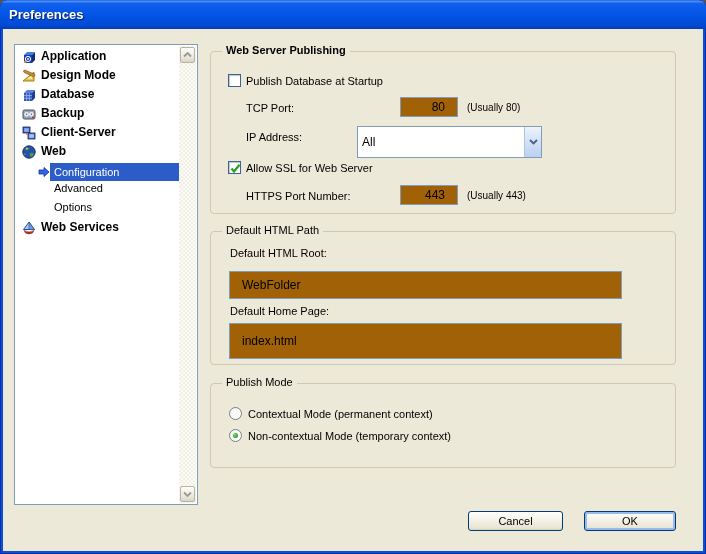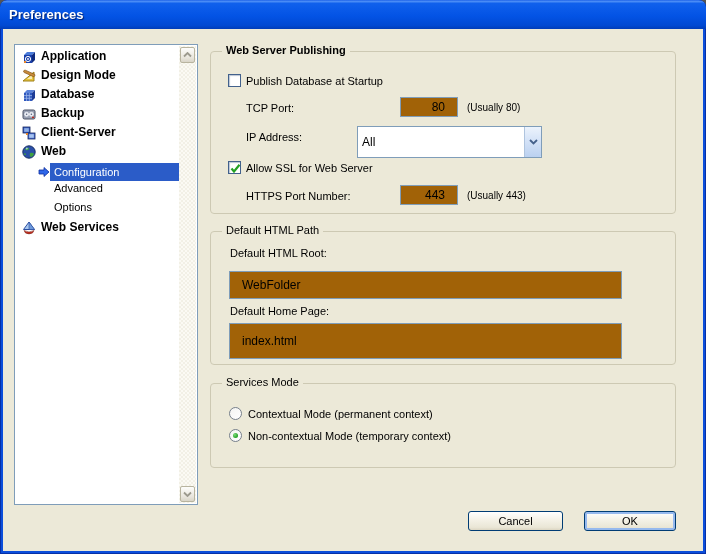--- a/index.html
+++ b/index.html
@@ -251,21 +251,21 @@
       <span class="group-label">Default HTML Path</span>
     </div>
 
     <span class="lbl" style="left:227px;top:218px;">Default HTML Root:</span>
     <input class="txt" style="left: 226px; top: 242px; width: 393px; height: 28px;" value="WebFolder">
 
     <span class="lbl" style="left:227px;top:276px;">Default Home Page:</span>
     <input class="txt" style="left: 226px; top: 294px; width: 393px; height: 36px;" value="index.html">
 
     <div class="groupbox" style="left:207px;top:354px;width:466px;height:85px;">
-      <span class="group-label">Services Mode</span>
+      <span class="group-label">Publish Mode</span>
     </div>
 
     <span class="rb" style="left:226px;top:378px;"></span>
     <span class="lbl" style="left:245px;top:379px;">Contextual Mode (permanent context)</span>
 
     <span class="rb" style="left:226px;top:400px;">
         <span class="dot"></span>
       </span>
     <span class="lbl" style="left:245px;top:401px;">Non-contextual Mode (temporary context)</span>
 

